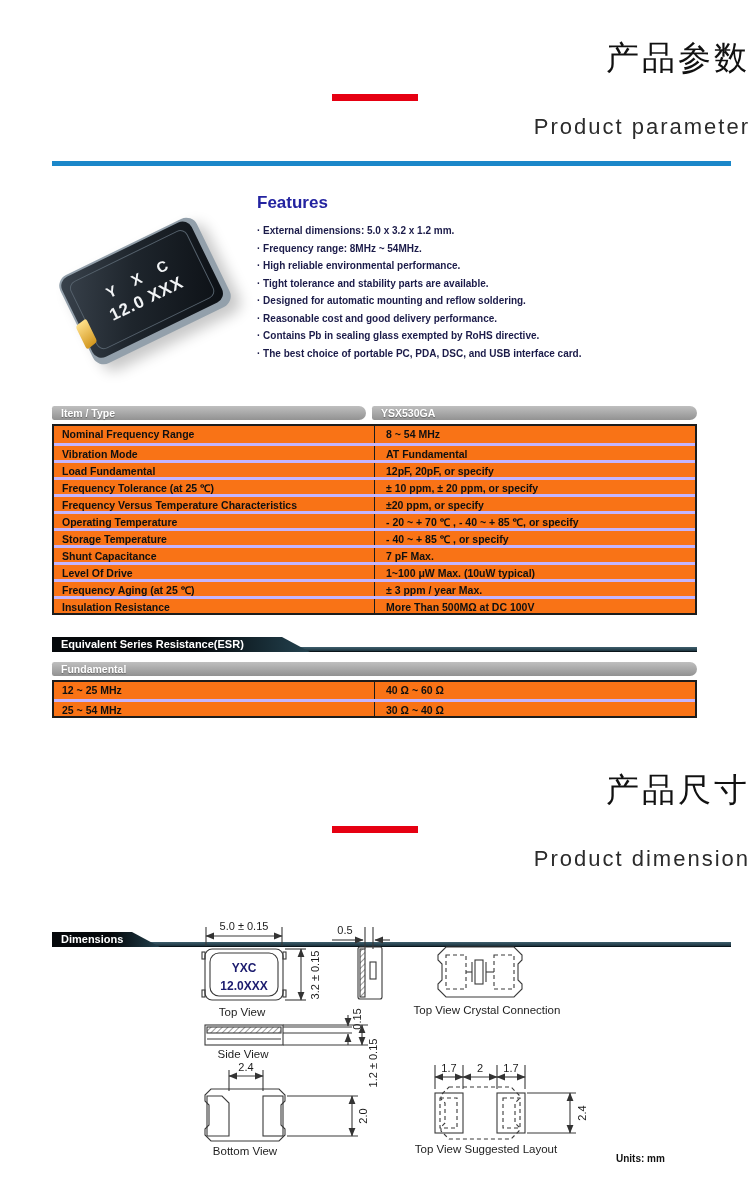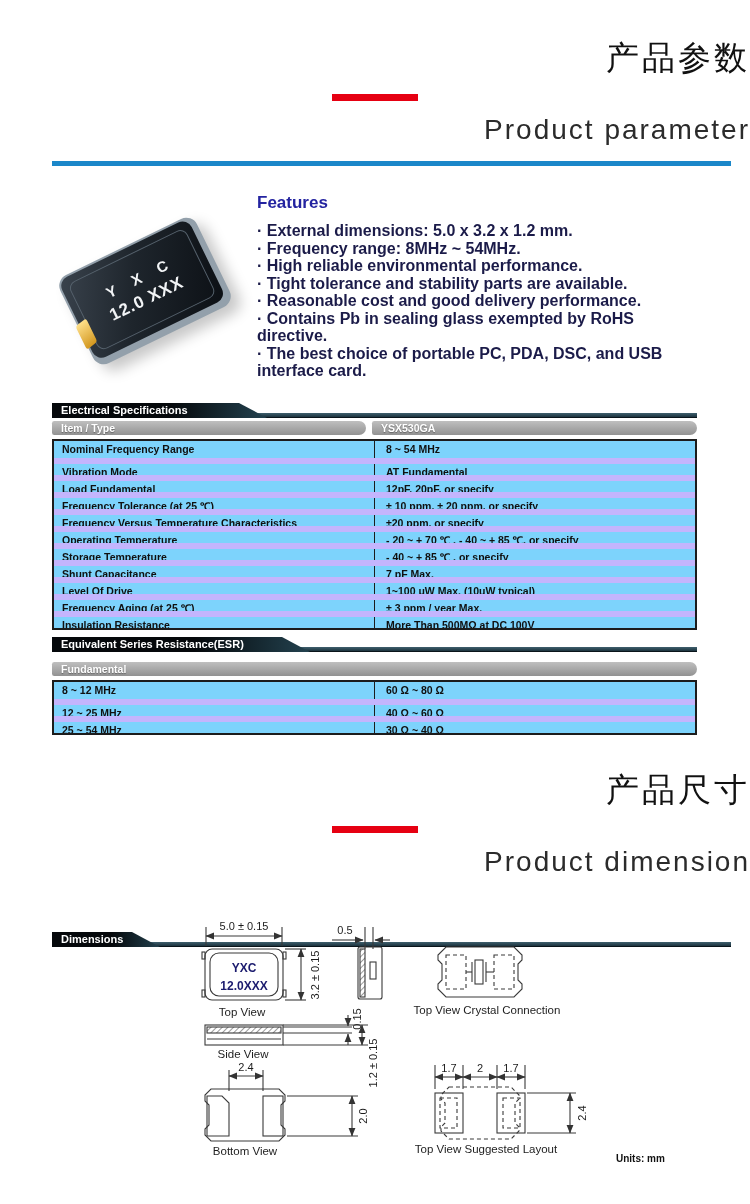--- a/index.html
+++ b/index.html
@@ -3,64 +3,64 @@
 <meta charset="utf-8">
 <style>
   * { margin:0; padding:0; box-sizing:border-box; }
   body { background:#fff; font-family:"Liberation Sans", sans-serif; }
   .page { position:relative; width:750px; height:1204px; background:#ffffff; overflow:hidden; }
 
   
   .sec-title { position:absolute; left:0; width:750px; text-align:right; }
   .sec-title .zh { font-size:33px; color:#111; font-weight:400; letter-spacing:3px; }
   .red-bar { width:86px; height:7px; background:#e60012; margin:13px auto 0; }
-  .sec-title .en { margin-top:13px; font-size:28px; color:#2b2b2b; letter-spacing:2px; font-weight:400; }
+  .sec-title .en { margin-top:13px; font-size:22px; color:#2b2b2b; letter-spacing:2px; font-weight:400; }
 
   .blue-line { position:absolute; left:52px; top:161px; width:679px; height:5px; background:#1b87c9; }
 
   
   .chip-wrap { position:absolute; left:55px; top:210px; width:182px; height:162px; }
   .chip { position:absolute; left:14px; top:32px; width:152px; height:98px;
           background:#93a0ab; border-radius:12px; padding:2px 6px 7px 2px;
           transform:rotate(-26deg); box-shadow:6px 10px 14px rgba(0,0,0,0.22); }
   .chip-face { position:relative; width:100%; height:100%; border-radius:10px;
           background:linear-gradient(118deg,#3a434d 0%,#1e252c 45%,#0c1015 100%);
           display:flex; flex-direction:column; align-items:center; justify-content:center; }
   .chip-frame { position:absolute; inset:7px; border:1.5px solid #55616c; border-radius:8px; }
   .chip-l1 { color:#f2f4f6; font-weight:bold; font-size:15px; letter-spacing:7px; text-indent:7px; }
   .chip-l2 { color:#f2f4f6; font-weight:bold; font-size:17px; letter-spacing:1px; margin-top:4px; }
   .chip-pad { position:absolute; left:-4px; bottom:16px; width:13px; height:26px;
           background:linear-gradient(#ffe08a,#d2971f); border-radius:3px; transform:skewY(-12deg); }
 
   
   .features { position:absolute; left:257px; top:193px; width:450px; }
   .features-heading { color:#2323a0; font-size:17px; font-weight:bold; margin-bottom:9px; }
-  .feature-item { color:#1b1b49; font-size:16px; font-weight:bold; line-height:17.5px; }
+  .feature-item { color:#1b1b49; font-size:10px; font-weight:bold; line-height:17.5px; }
 
   
   .banner { position:relative; height:15px; }
   .banner-line { position:absolute; left:0; right:0; bottom:0; height:5px;
           background:linear-gradient(#3f606e,#1c333e); border-bottom:1px solid #0a141a; }
   .banner-tab { position:absolute; left:0; top:0; height:15px;
           background:linear-gradient(90deg,#05080b 55%,#23424f);
           clip-path:polygon(0 0, calc(100% - 28px) 0, 100% 100%, 0 100%);
           color:#fff; font-weight:bold; font-size:11px; line-height:15px; padding-left:9px; }
 
   
   .hdr-row { display:flex; gap:6px; margin-top:3px; }
   .gray-bar { height:14px; background:linear-gradient(#bfbfbf,#929292);
           border-radius:3px 9px 9px 3px; color:#fff; font-weight:bold; font-size:10.5px;
           line-height:14px; padding-left:9px; text-shadow:0 1px 1px rgba(0,0,0,0.35); }
   .gray-bar.c1 { width:314px; } .gray-bar.c2 { flex:1; } .gray-bar.full { width:100%; margin-top:10px; }
 
   
   .spec-section { position:absolute; left:52px; width:645px; }
   .elec { top:403px; } .esr { top:637px; }
-  .spec-table { margin-top:4px; border:2px solid #1c1c1c; background:#7dd3fc; }
-  .srow { display:flex; height:17px; border-top:6px solid #c4b5fd; }
+  .spec-table { margin-top:4px; border:2px solid #1c1c1c; background:#f97316; }
+  .srow { display:flex; height:17px; border-top:3px solid #c4b5fd; }
   .srow:first-child { border-top:none; }
   .cell { font-size:10.5px; font-weight:bold; color:#101010; line-height:16px; padding-left:8px; overflow:hidden; white-space:nowrap; }
   .cell.c1 { width:321px; border-right:1.5px solid #1c1c1c; }
   .cell.c2 { flex:1; padding-left:11px; }
 
   .dims-banner { position:absolute; left:52px; top:932px; width:679px; }
 
   
   .drawings { position:absolute; left:0; top:915px; width:750px; height:275px; }
   .drawings line, .drawings rect, .drawings path, .drawings circle { stroke:#3a3a3a; stroke-width:1.1; fill:none; }
@@ -94,30 +94,27 @@
       </div>
     </div>
   </div>
 
   <div class="features">
     <div class="features-heading">Features</div>
     <div class="feature-item">· External  dimensions: 5.0 x 3.2 x 1.2 mm.</div>
     <div class="feature-item">· Frequency  range:  8MHz ~ 54MHz.</div>
     <div class="feature-item">· High reliable environmental performance.</div>
     <div class="feature-item">· Tight tolerance and stability parts are available.</div>
+    <div class="feature-item">· Designed for automatic mounting and reflow soldering.</div>
     <div class="feature-item">· Reasonable cost and good delivery performance.</div>
     <div class="feature-item">· Contains Pb in sealing glass exempted by RoHS directive.</div>
     <div class="feature-item">· The best choice of portable PC, PDA, DSC, and USB interface card.</div>
   </div>
 
   <div class="spec-section elec">
-    <div class="banner">
-      <div class="banner-line"></div>
-      <div class="banner-tab" style="width:215px">Electrical Specifications</div>
-    </div>
     <div class="hdr-row">
       <div class="gray-bar c1">Item / Type</div>
       <div class="gray-bar c2">YSX530GA</div>
     </div>
     <div class="spec-table">
       <div class="srow">
           <div class="cell c1">Nominal  Frequency Range</div>
           <div class="cell c2">8 ~ 54 MHz</div>
         </div>
       <div class="srow">
@@ -163,24 +160,20 @@
     </div>
   </div>
 
   <div class="spec-section esr">
     <div class="banner">
       <div class="banner-line"></div>
       <div class="banner-tab" style="width:258px">Equivalent Series Resistance(ESR)</div>
     </div>
     <div class="gray-bar full">Fundamental</div>
     <div class="spec-table">
-      <div class="srow">
-          <div class="cell c1">8  ~ 12 MHz</div>
-          <div class="cell c2">60 Ω ~ 80 Ω</div>
-        </div>
       <div class="srow">
           <div class="cell c1">12 ~ 25 MHz</div>
           <div class="cell c2">40 Ω ~ 60 Ω</div>
         </div>
       <div class="srow">
           <div class="cell c1">25 ~ 54 MHz</div>
           <div class="cell c2">30 Ω ~ 40 Ω</div>
         </div>
     </div>
   </div>

